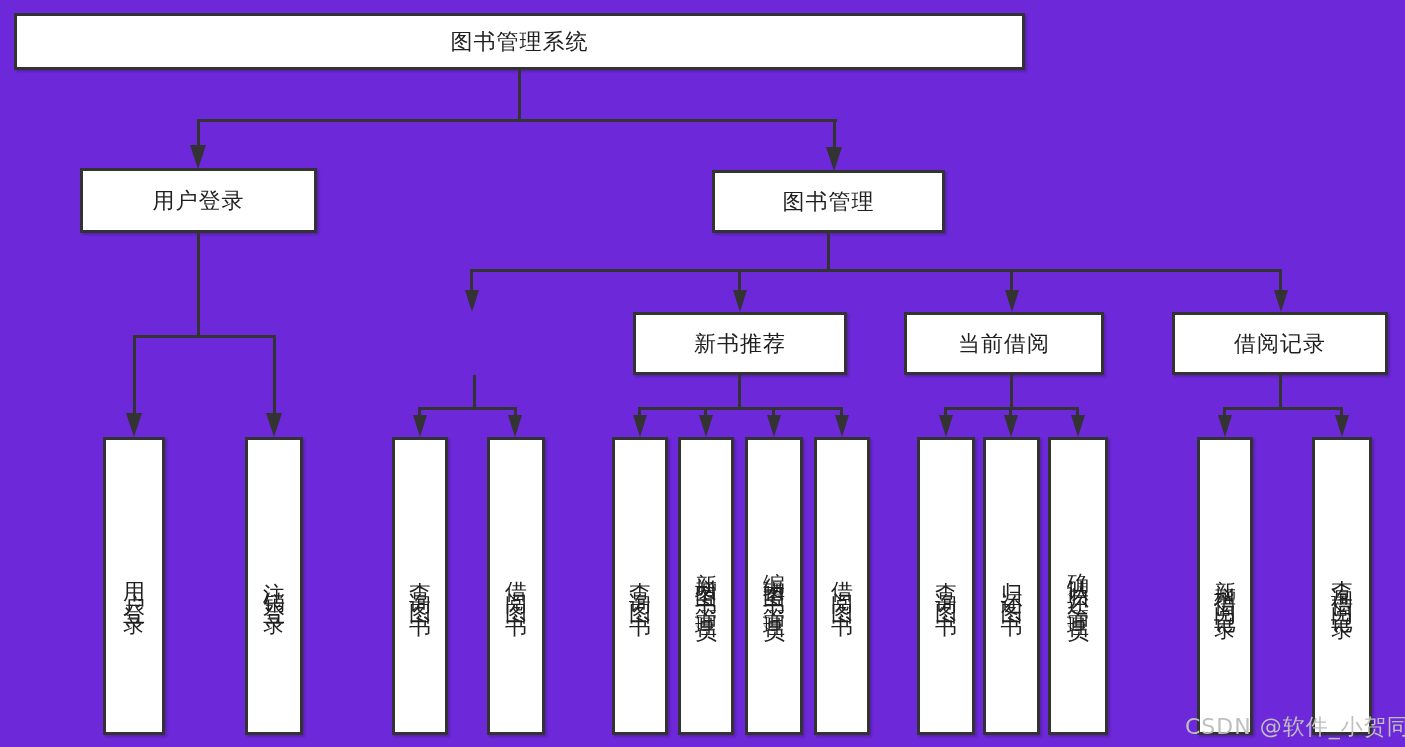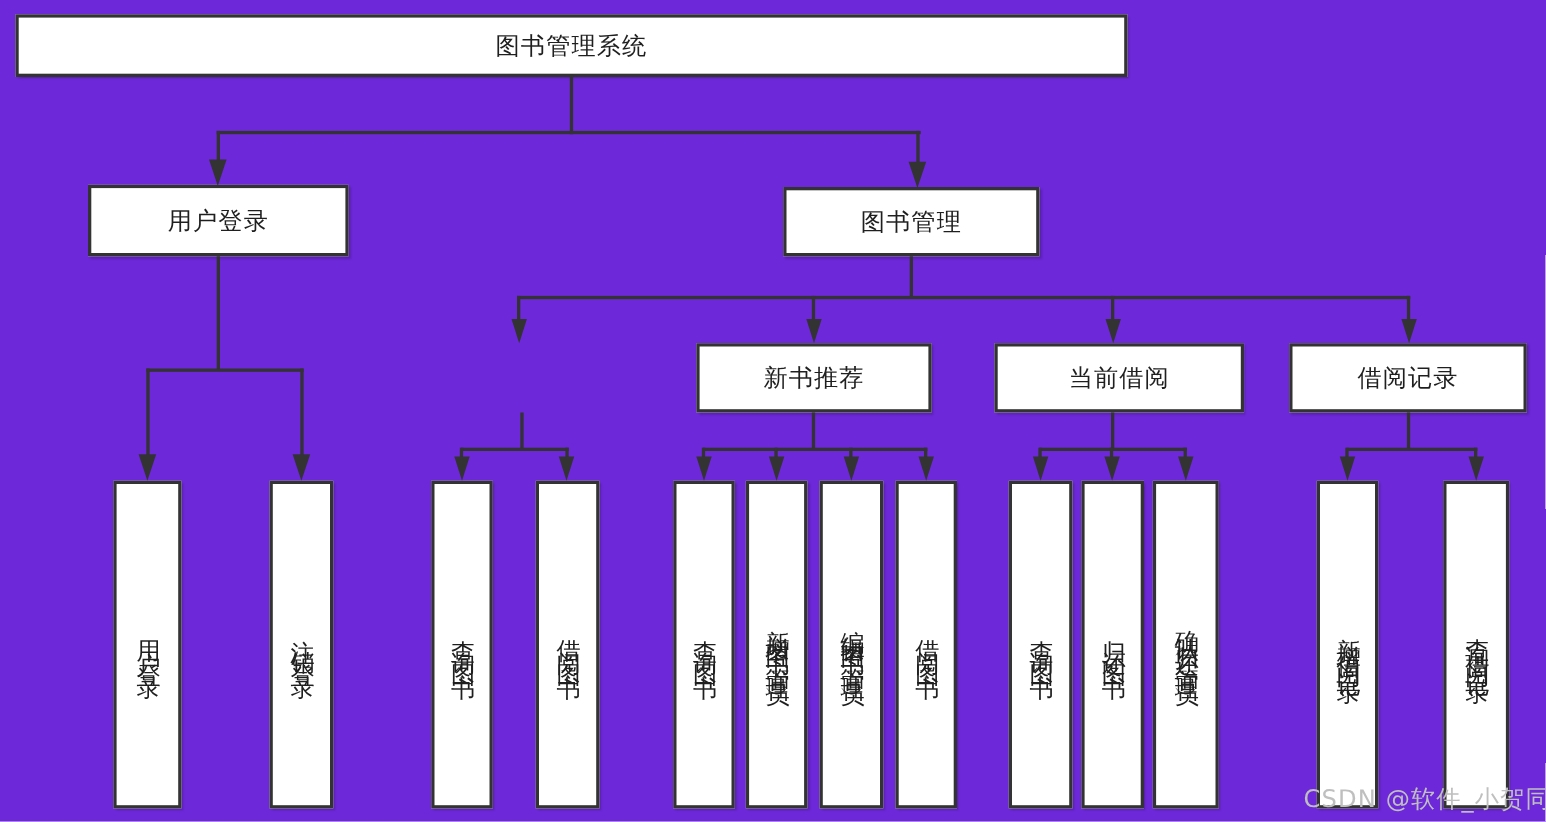--- a/index.html
+++ b/index.html
@@ -45,21 +45,21 @@
 
   <div class="box hbox" style="left:712px;top:170px;width:233px;height:63px">
     <span>图书管理</span>
   </div>
 
 
   <div class="box hbox" style="left:633px;top:312px;width:214px;height:63px">
     <span>新书推荐</span>
   </div>
 
-  <div class="box hbox" style="left:904px;top:312px;width:227px;height:63px">
+  <div class="box hbox" style="left:904px;top:312px;width:200px;height:63px">
     <span>当前借阅</span>
   </div>
 
   <div class="box hbox" style="left:1172px;top:312px;width:216px;height:63px">
     <span>借阅记录</span>
   </div>
 
   <div class="box leaf sp4" style="left:103px;top:437px;width:62px;height:298px">
     <span>用户登录</span>
   </div>

